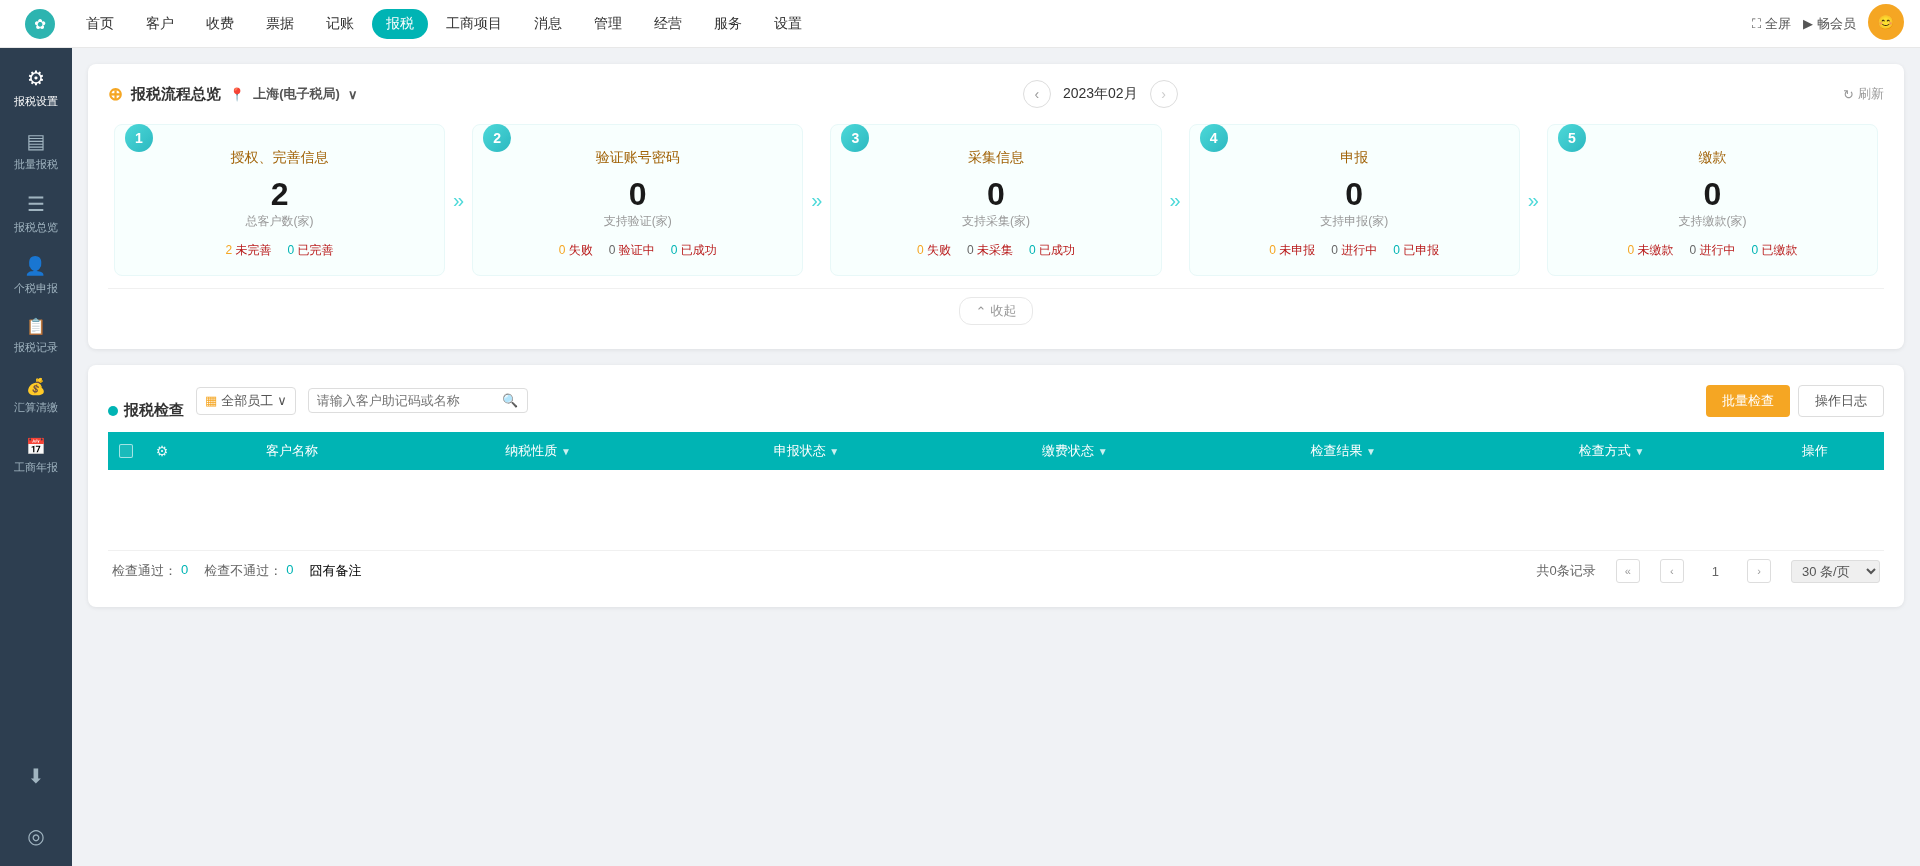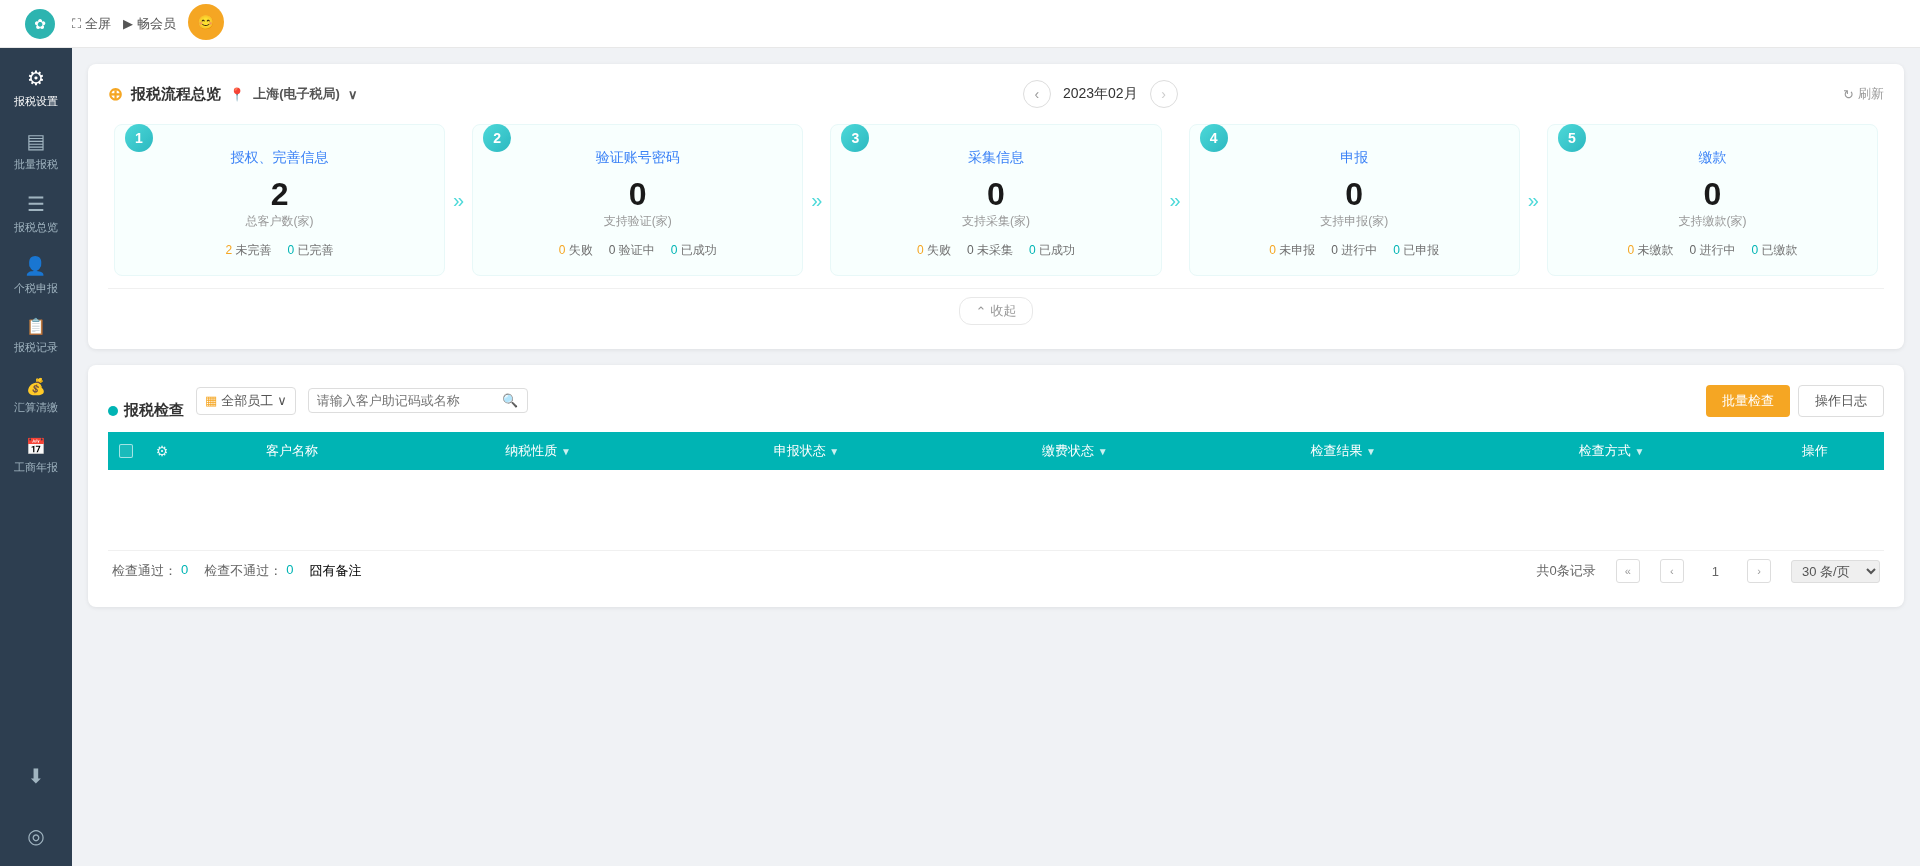--- a/index.html
+++ b/index.html
@@ -76,27 +76,27 @@
       text-align: center; position: relative; margin: 0 6px;
       border: 1px solid #e8f8f8;
     }
     .step-number {
       position: absolute; top: -1px; left: 10px;
       width: 28px; height: 28px; border-radius: 50%;
       background: linear-gradient(135deg, #4dd9d9, #2cb8c0);
       color: #fff; display: flex; align-items: center; justify-content: center;
       font-size: 14px; font-weight: bold;
     }
-    .step-title { font-size: 14px; color: #3b82f6; margin-top: 8px; margin-bottom: 8px; font-weight: 500; }
+    .step-title { font-size: 14px; color: #a16207; margin-top: 8px; margin-bottom: 8px; font-weight: 500; }
     .step-count { font-size: 32px; font-weight: bold; color: #1a1a1a; line-height: 1.2; }
     .step-subtitle { font-size: 12px; color: #999; margin-bottom: 12px; }
     .step-stats { display: flex; justify-content: center; gap: 16px; font-size: 12px; margin-top: 8px; }
     .stat-val.orange { color: #f5a623; cursor: pointer; }
     .stat-val.teal { color: #00b4b4; cursor: pointer; }
-    .stat-label { color: #737373; }
+    .stat-label { color: #b91c1c; }
     .steps-wrapper { display: flex; align-items: center; }
     .step-sep { color: #4dd9d9; font-size: 20px; flex-shrink: 0; padding: 0 2px; }
 
     
     .collapse-bar {
       text-align: center; padding: 8px 0; border-top: 1px solid #f0f0f0; margin-top: 12px;
     }
     .collapse-btn {
       display: inline-flex; align-items: center; gap: 4px; color: #999;
       cursor: pointer; font-size: 13px; padding: 4px 16px;
@@ -191,20 +191,34 @@
   </style>
 </head>
 <body>
 
 <div class="top-nav">
   <div class="top-nav-logo">
     <svg viewBox="0 0 32 32" xmlns="http://www.w3.org/2000/svg">
       <circle cx="16" cy="16" r="15" fill="#2db4b0"></circle>
       <text x="16" y="21" text-anchor="middle" fill="white" font-size="14" font-family="Arial">✿</text>
     </svg>
+  </div>
+  <div class="top-nav-items">
+    <div class="nav-item">首页</div>
+    <div class="nav-item">客户</div>
+    <div class="nav-item">收费</div>
+    <div class="nav-item">票据</div>
+    <div class="nav-item">记账</div>
+    <div class="nav-item active">报税</div>
+    <div class="nav-item">工商项目</div>
+    <div class="nav-item">消息</div>
+    <div class="nav-item">管理</div>
+    <div class="nav-item">经营</div>
+    <div class="nav-item">服务</div>
+    <div class="nav-item">设置</div>
   </div>
   <div class="top-nav-right">
     <div class="btn-fullscreen">
       <span>⛶</span>
       <span>全屏</span>
     </div>
     <div class="btn-vip">
       <span>▶</span>
       <span>畅会员</span>
     </div>

